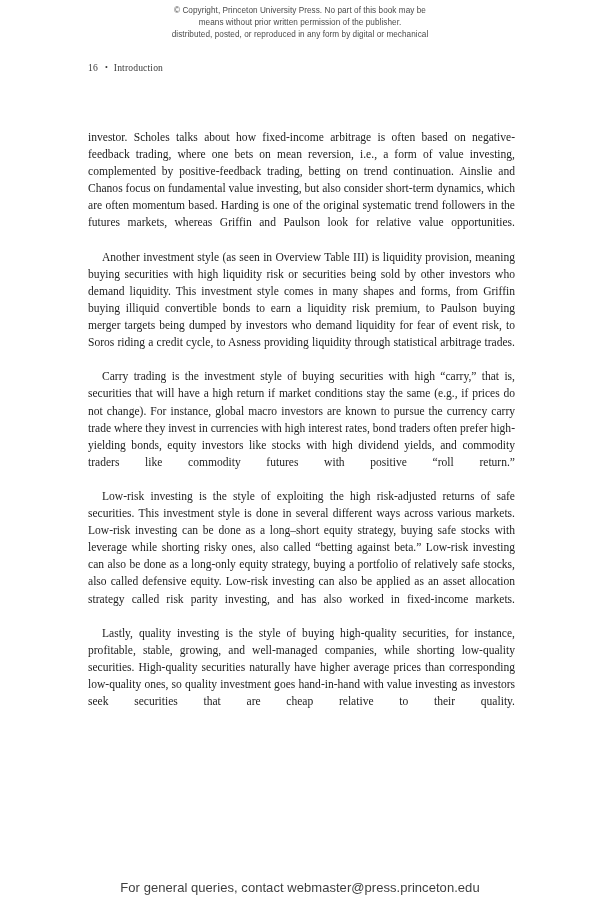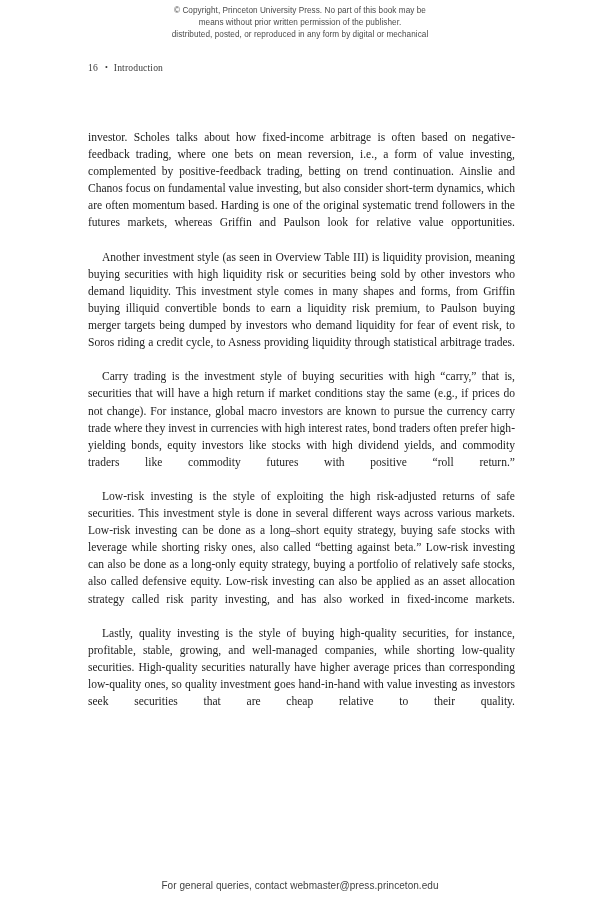--- a/index.html
+++ b/index.html
@@ -86,21 +86,21 @@
   }
 
   
   .page-footer {
     position: absolute;
     top: 880px;
     left: 0;
     width: 600px;
     text-align: center;
     font-family: "Liberation Sans", "DejaVu Sans", sans-serif;
-    font-size: 10px;
+    font-size: 13px;
     color: #3f3f3f;
     letter-spacing: 0.05px;
   }
 </style>
 </head>
 <body>
 
 <div class="page">
 
   <div class="copyright-notice">

